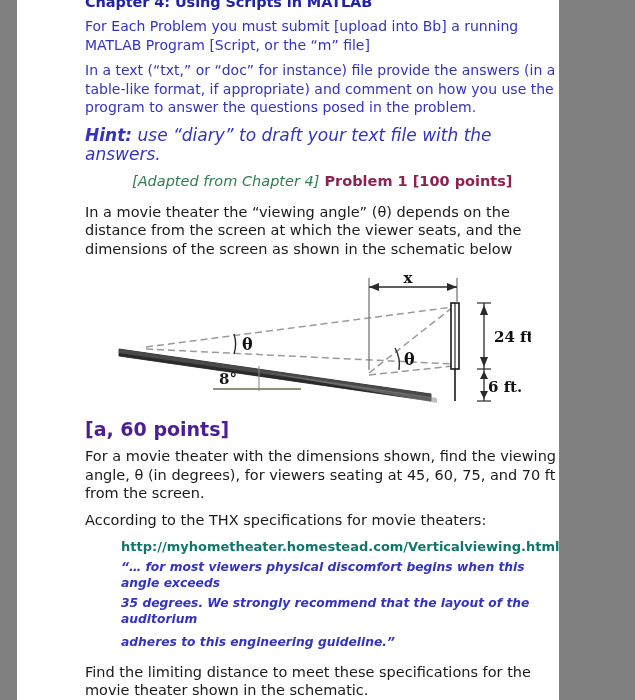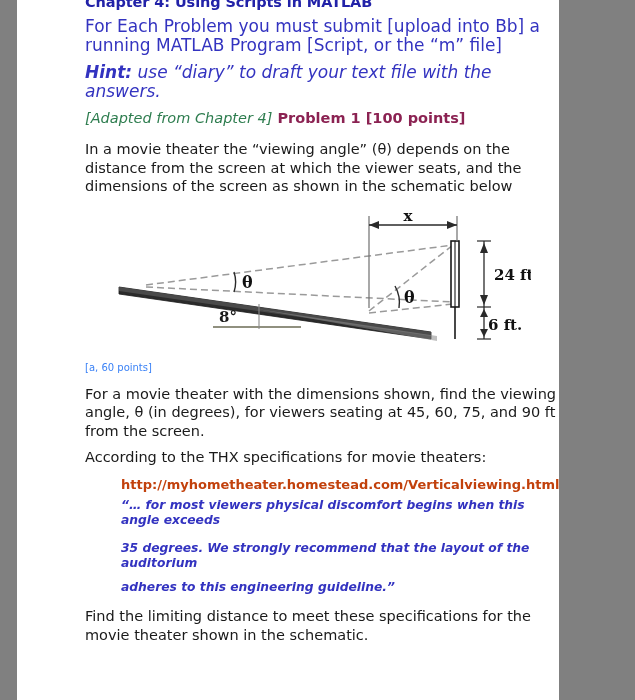--- a/index.html
+++ b/index.html
@@ -43,72 +43,73 @@
     margin-top: -5px;
     letter-spacing: -0.1px;
   }
 
   p {
     margin: 0;
   }
 
   .blue-para {
     color: #3333C0;
-    font-size: 17px;
+    font-size: 14px;
     line-height: 18.5px;
     margin-top: 7px;
   }
 
   .hint-line {
     color: #3333C0;
     font-size: 17px;
     line-height: 19px;
     font-style: italic;
     margin-top: 9px;
   }
   .hint-line .hint-label {
     font-weight: bold;
     font-style: italic;
   }
 
   .attrib-line {
     font-size: 14.5px;
     line-height: 19px;
     margin-top: 8px;
+    margin-left: 47px;
   }
   .attrib-line .adapted {
     color: #2E7D4F;
     font-style: italic;
   }
   .attrib-line .problem {
     color: #8B2252;
     font-weight: bold;
   }
 
   .black-para {
     color: #1a1a1a;
     font-size: 14.5px;
     line-height: 18.5px;
     margin-top: 12px;
   }
 
   .part-head {
-    color: #3b82f6;
-    font-weight: normal;
-    font-size: 10px;
+    color: #4c1d95;
+    font-weight: bold;
+    font-size: 19px;
     line-height: 19px;
     margin-top: 12px;
   }
 
   .indent-block {
     margin-left: 36px;
   }
 
   .url-line {
-    color: #c2410c;
+    color: #0f766e;
     font-weight: bold;
     font-size: 13px;
     line-height: 17px;
     margin-top: 9px;
   }
 
   .quote-line {
     color: #3333C0;
     font-style: italic;
     font-size: 12.3px;
@@ -132,20 +133,21 @@
 </head>
 <body>
 
 <div class="page">
   <div class="content">
 
     <div class="heading">Chapter 4: Using Scripts in MATLAB</div>
 
     <p class="blue-para">For Each Problem you must submit [upload into Bb] a running MATLAB Program [Script, or the “m” file]</p>
 
+    <p class="blue-para">In a text (“txt,” or “doc” for instance) file provide the answers (in a table-like format, if appropriate) and comment on how you use the program to answer the questions posed in the problem.</p>
 
     <p class="hint-line">
       <span class="hint-label">Hint:</span><span> use “diary” to draft your text file with the answers.</span>
     </p>
 
     <p class="attrib-line">
       <span class="adapted">[Adapted from Chapter 4]</span><span class="problem"> Problem 1 [100 points]</span>
     </p>
 
     <p class="black-para">In a movie theater the “viewing angle” (θ) depends on the distance from the screen at which the viewer seats, and the dimensions of the screen as shown in the schematic below</p>
@@ -217,28 +219,28 @@
           <polygon points="383,101 379,109 387,109" fill="#2a2a2a"></polygon>
           <polygon points="383,129 379,121 387,121" fill="#2a2a2a"></polygon>
         </g>
         <text x="387" y="122" font-family="DejaVu Serif, Liberation Serif, serif" font-size="15" font-weight="bold" fill="#111">6 ft.</text>
 
       </svg>
     </div>
 
     <p class="part-head">[a, 60 points]</p>
 
-    <p class="black-para tight-top">For a movie theater with the dimensions shown, find the viewing angle, θ (in degrees), for viewers seating at 45, 60, 75, and 90 ft from the screen.</p>
+    <p class="black-para tight-top">For a movie theater with the dimensions shown, find the viewing angle, θ (in degrees), for viewers seating at 45, 60, 75, and 70 ft from the screen.</p>
 
 
     <p class="black-para tight-top">According to the THX specifications for movie theaters:</p>
 
     <div class="indent-block">
       <p class="url-line">http://myhometheater.homestead.com/Verticalviewing.html</p>
       <p class="quote-line">“… for most viewers physical discomfort begins when this angle exceeds</p>
-      <p class="quote-line" style="margin-top:12px">35 degrees. We strongly recommend that the layout of the auditorium</p>
+      <p class="quote-line" style="margin-top:5px">35 degrees. We strongly recommend that the layout of the auditorium</p>
       <p class="quote-line" style="margin-top:8px">adheres to this engineering guideline.”</p>
     </div>
 
     <p class="black-para">Find the limiting distance to meet these specifications for the movie theater shown in the schematic.</p>
 
   </div>
 </div>
 
 </body></html>

